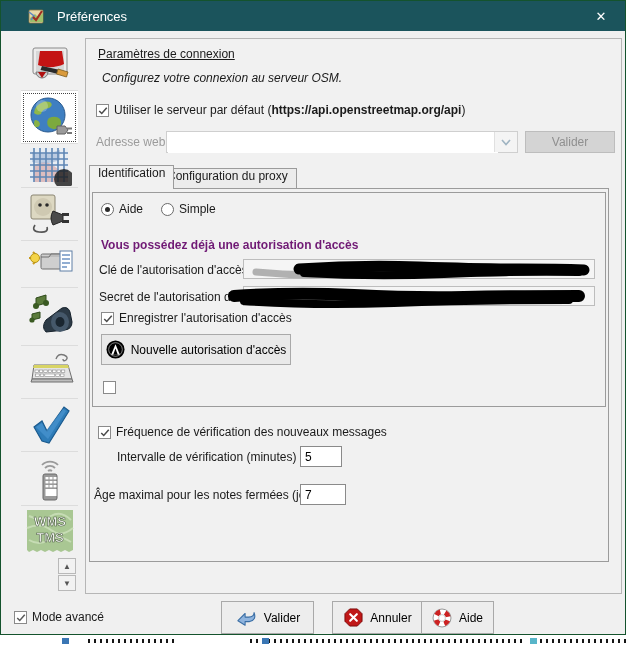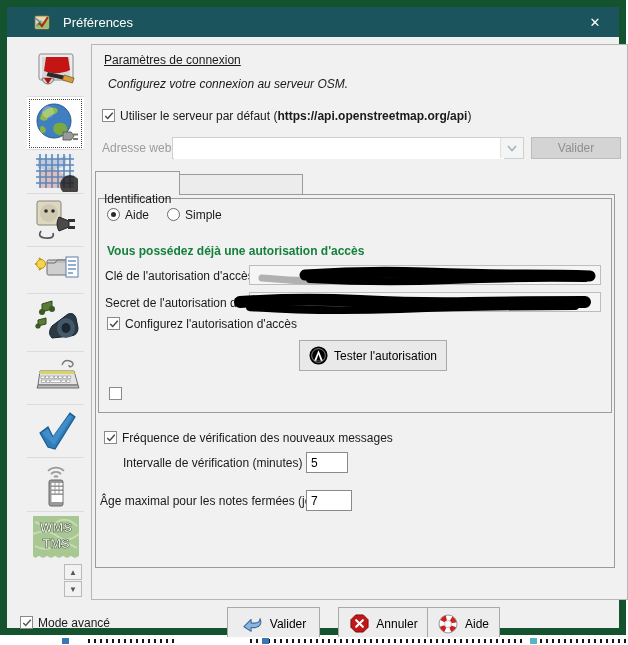--- a/index.html
+++ b/index.html
@@ -1,46 +1,46 @@
 <!DOCTYPE html>
 <html><head>
 <meta charset="utf-8">
 <style>
   html,body{margin:0;padding:0;background:#fff;}
   .screen{position:relative;width:628px;height:645px;font-family:"Liberation Sans",sans-serif;
     font-size:12px;color:#1a1a1a;overflow:hidden;background:#fff;}
-  .win{position:absolute;left:0;top:0;width:626px;height:635px;border:7px solid #14532d;background:#f0f0f0;box-sizing:border-box;}
+  .win{position:absolute;left:0;top:0;width:626px;height:635px;border:1px solid #14532d;background:#f0f0f0;box-sizing:border-box;}
   
   .titlebar{position:absolute;left:0;top:0;width:100%;height:30px;background:#1b545c;display:flex;align-items:center;}
   .titlebar .app-ico{margin-left:27px;width:17px;height:17px;flex:0 0 auto;}
   .titlebar .ttl{color:#fff;font-size:13px;margin-left:12px;}
   .close-btn{position:absolute;right:4px;top:0;width:40px;height:30px;display:flex;align-items:center;justify-content:center;color:#fff;font-size:13px;cursor:pointer;}
   
   .sidebar{position:absolute;left:20px;top:40px;width:57px;}
   .side-item{position:absolute;left:0;width:57px;border-bottom:1px solid #dcdcdc;display:flex;align-items:center;justify-content:center;box-sizing:border-box;}
   .side-item.sel{background:#fff;outline:1px dotted #444;outline-offset:-3px;}
   .scrollbtn{position:absolute;width:18px;height:16px;background:#f2f2f2;border:1px solid #b9b9b9;box-sizing:border-box;display:flex;align-items:center;justify-content:center;font-size:8px;color:#555;padding:0;}
   
   .mainpanel{position:absolute;left:84px;top:37px;width:537px;height:556px;background:#f1f1f1;border:1px solid #b6b6b6;box-sizing:border-box;}
   .h-title{position:absolute;left:12px;top:8px;text-decoration:underline;}
   .h-sub{position:absolute;left:16px;top:32px;font-style:italic;}
   
-  .cb{display:flex;align-items:flex-start;gap:5px;}
+  .cb{display:flex;align-items:flex-end;gap:5px;}
   .cb-box{width:13px;height:13px;background:#fff;border:1px solid #8a8a8a;box-sizing:border-box;display:inline-flex;align-items:center;justify-content:center;flex:0 0 auto;}
   .rad{width:13px;height:13px;border:1px solid #6a6a6a;border-radius:50%;background:#fff;box-sizing:border-box;display:inline-flex;align-items:center;justify-content:center;flex:0 0 auto;}
   .rad .dot{width:5px;height:5px;border-radius:50%;background:#2b2b2b;}
   .bold{font-weight:bold;}
   .gray{color:#9b9b9b;}
   
   .combo{position:absolute;left:80px;top:92px;width:352px;height:22px;background:#fff;border:1px solid #cfcfcf;box-sizing:border-box;}
   .combo input{position:absolute;left:1px;top:1px;width:326px;height:18px;border:none;outline:none;font-family:"Liberation Sans",sans-serif;font-size:12px;background:#fff;}
   .combo .dd{position:absolute;right:0;top:0;width:22px;height:20px;background:#f4f4f4;border-left:1px solid #e0e0e0;display:flex;align-items:center;justify-content:center;}
   .btn-dis{position:absolute;left:439px;top:92px;width:90px;height:22px;background:#d4d4d4;border:1px solid #bdbdbd;color:#8f8f8f;box-sizing:border-box;display:flex;align-items:center;justify-content:center;font-size:12px;font-family:"Liberation Sans",sans-serif;}
   
-  .tab{position:absolute;box-sizing:border-box;border:1px solid #9b9b9b;border-bottom:none;background:#ececec;padding:20px 8px 0;font-size:12px;white-space:nowrap;}
+  .tab{position:absolute;box-sizing:border-box;border:1px solid #9b9b9b;border-bottom:none;background:#ececec;padding:0 8px 0;font-size:12px;white-space:nowrap;}
   .tab.active{background:#f1f1f1;z-index:3;}
   .tabpanel{position:absolute;left:3px;top:149px;width:520px;height:374px;border:1px solid #9b9b9b;box-sizing:border-box;background:#f1f1f1;}
   .groupbox{position:absolute;left:2px;top:3px;width:514px;height:215px;border:1px solid #9b9b9b;box-sizing:border-box;}
   .field{position:absolute;height:20px;background:#f5f5f5;border:1px solid #bdbdbd;box-sizing:border-box;}
   .redact{position:absolute;left:0;top:0;overflow:visible;}
   .obtn{position:absolute;height:31px;background:#e9e9e9;border:1px solid #a9a9a9;box-sizing:border-box;display:flex;align-items:center;justify-content:center;gap:6px;font-size:12px;font-family:"Liberation Sans",sans-serif;padding:0;}
   .num-input{position:absolute;width:42px;height:21px;border:1px solid #8a8a8a;box-sizing:border-box;font-family:"Liberation Sans",sans-serif;font-size:12px;padding:1px 4px;background:#fff;}
   
   .fbtn{position:absolute;top:600px;height:33px;background:#ededed;border:1px solid #a9a9a9;box-sizing:border-box;display:flex;align-items:center;justify-content:center;gap:7px;font-size:12px;font-family:"Liberation Sans",sans-serif;padding:0;}
   
@@ -245,21 +245,21 @@
             <span class="rad">
                 <span class="dot"></span>
               </span>
             <span>Aide</span>
           </div>
           <div class="cb" style="position:absolute;left:68px;top:9px;">
             <span class="rad"></span>
             <span>Simple</span>
           </div>
 
-          <div class="bold" style="position:absolute;left:8px;top:45px;color:#15803d;">Vous possédez déjà une autorisation d'accès</div>
+          <div class="bold" style="position:absolute;left:8px;top:45px;color:#701a75;">Vous possédez déjà une autorisation d'accès</div>
 
           <div style="position:absolute;left:6px;top:70px;">Clé de l'autorisation d'accès :</div>
           <div class="field" style="left:150px;top:66px;width:352px;">
             <svg class="redact" width="352" height="20">
               <path d="M12 12 q40 4 80 2 t90 -1 t80 0" stroke="#9a9a9a" stroke-width="7" fill="none" stroke-linecap="round" opacity="0.75"></path>
               <path d="M55 9 q60 -4 120 -2 t100 2 t65 1" stroke="#000" stroke-width="11" fill="none" stroke-linecap="round"></path>
               <path d="M60 13 q70 4 140 1 t135 -2" stroke="#000" stroke-width="8" fill="none" stroke-linecap="round"></path>
             </svg>
           </div>
 
@@ -270,31 +270,31 @@
               <path d="M0 14 q70 5 150 2 t175 -3" stroke="#000" stroke-width="8" fill="none" stroke-linecap="round"></path>
             </svg>
           </div>
 
           <div class="cb" style="position:absolute;left:8px;top:118px;">
             <span class="cb-box">
               <svg width="10" height="10" viewBox="0 0 12 12">
                   <polyline points="1.5,6 4.5,9 10.5,2" fill="none" stroke="#4a4a4a" stroke-width="1.8"></polyline>
                 </svg>
             </span>
-            <span>Configurez l'autorisation d'accès</span>
-          </div>
-
-          <button class="obtn" style="left:200px;top:141px;width:148px;">
+            <span>Enregistrer l'autorisation d'accès</span>
+          </div>
+
+          <button class="obtn" style="left:8px;top:141px;width:190px;">
             <svg width="19" height="19" viewBox="0 0 20 20">
               <circle cx="10" cy="10" r="9.5" fill="#000"></circle>
               <circle cx="10" cy="10" r="7.2" fill="none" stroke="#aaa" stroke-width="0.8"></circle>
               <path d="M10 4.5 L14.6 15.5 H5.4 Z" fill="#fff"></path>
               <path d="M10 9 L12.4 15.5 H7.6 Z" fill="#000"></path>
             </svg>
-            <span>Tester l'autorisation</span>
+            <span>Nouvelle autorisation d'accès</span>
           </button>
 
           <div class="cb" style="position:absolute;left:10px;top:188px;gap:9px;">
             <span class="cb-box"></span>
           </div>
         </div>
 
         <div class="cb" style="position:absolute;left:8px;top:236px;">
           <span class="cb-box">
             <svg width="10" height="10" viewBox="0 0 12 12">

